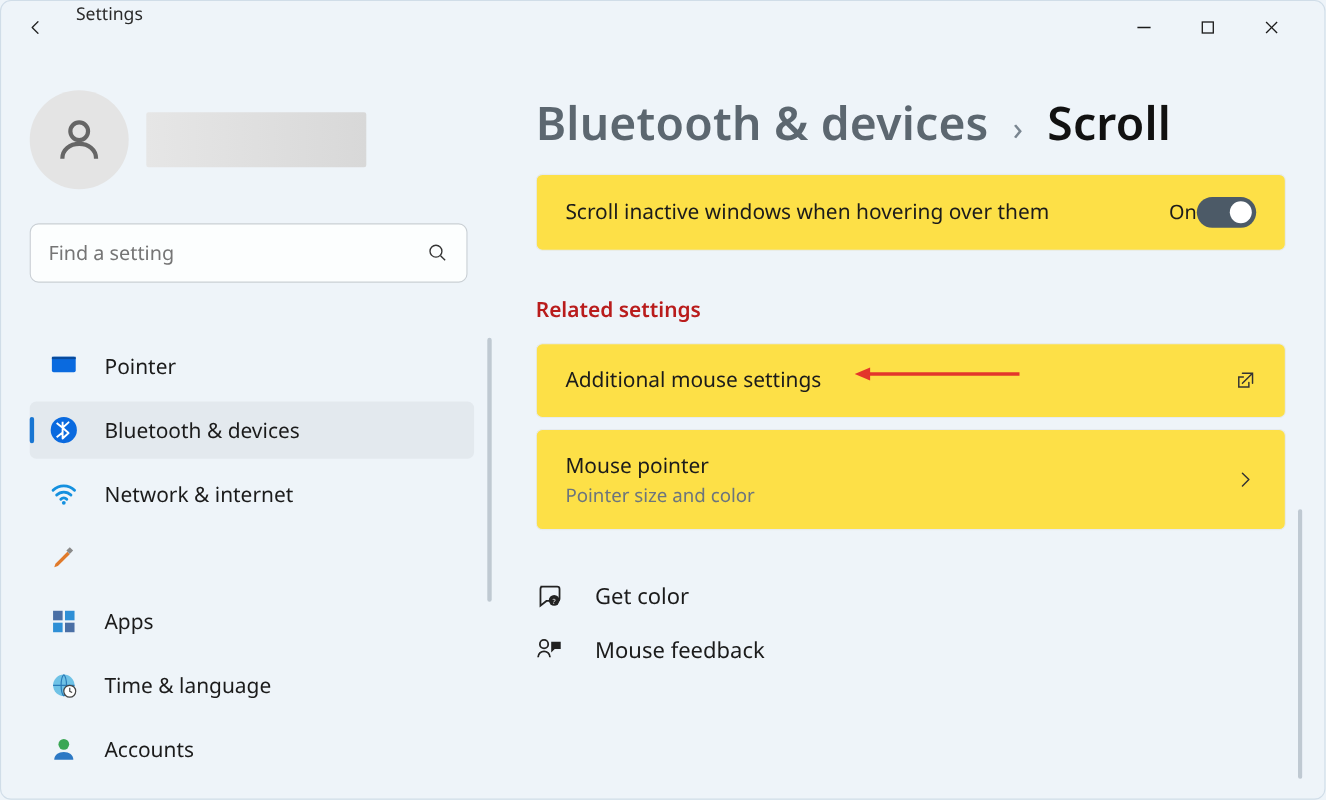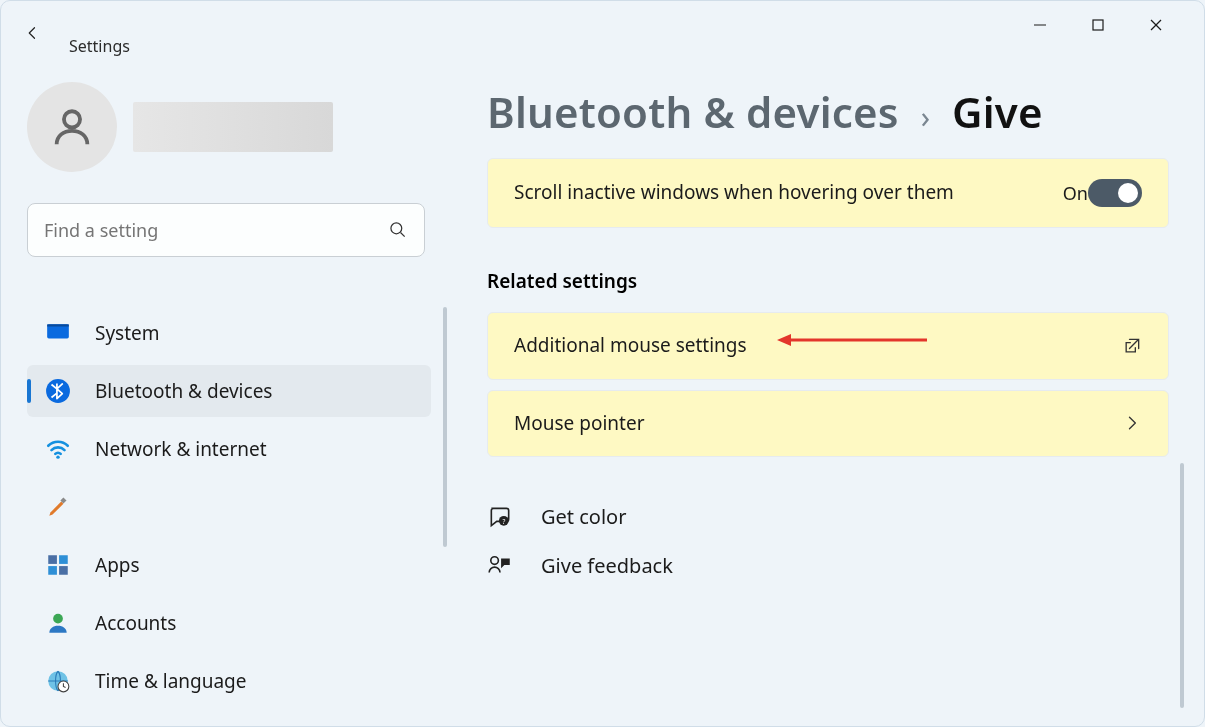--- a/index.html
+++ b/index.html
@@ -1,20 +1,20 @@
 <!DOCTYPE html>
 <html><head>
 <meta charset="utf-8">
 <style>
   * { box-sizing: border-box; margin: 0; padding: 0; font-family: "Segoe UI", "Segoe UI Variable", system-ui, sans-serif; }
   html, body { width: 1205px; height: 727px; overflow: hidden; }
   body { background: #eef4f9; color: #1b1b1b; border-radius: 10px; border: 1px solid #d0dde8; position: relative; }
 
   
-  .titlebar { position: absolute; top: 0; left: 0; right: 16px; height: 56px; display: flex; align-items: flex-end; }
+  .titlebar { position: absolute; top: 0; left: 0; right: 16px; height: 56px; display: flex; align-items: flex-start; }
   .back-btn { width: 48px; height: 48px; display: flex; align-items: center; justify-content: center; margin-left: 8px; border-radius: 6px; cursor: pointer; }
   .back-btn svg { width: 18px; height: 18px; }
   .app-title { font-size: 16px; margin-left: 12px; color: #2b2b2b; }
   .win-controls { position: absolute; right: 6px; top: 4px; display: flex; gap: 6px; }
   .win-btn { width: 52px; height: 40px; display: flex; align-items: center; justify-content: center; cursor: pointer; border-radius: 4px; }
   .win-btn svg { width: 14px; height: 14px; stroke: #1b1b1b; stroke-width: 1.2; fill: none; }
 
   
   .sidebar { position: absolute; left: 26px; top: 80px; width: 400px; bottom: 0; }
   .profile { display: flex; align-items: center; gap: 16px; height: 92px; padding-left: 0px; }
@@ -33,30 +33,30 @@
   .nav-icon { width: 26px; height: 26px; display: flex; align-items: center; justify-content: center; flex-shrink: 0; }
   .nav-scroll-track { position: absolute; left: 416px; top: 0; width: 4px; height: 240px; background: #bfc9d2; border-radius: 2px; }
 
   
   .main { position: absolute; left: 486px; top: 82px; right: 20px; bottom: 0; overflow: hidden; }
   .breadcrumb { display: flex; align-items: baseline; gap: 22px; margin-bottom: 18px; }
   .bc-parent { font-size: 42px; font-weight: 600; color: #5c6770; cursor: pointer; letter-spacing: 0.2px; }
   .bc-sep { font-size: 30px; color: #7a8691; font-weight: 400; }
   .bc-current { font-size: 42px; font-weight: 600; color: #111; letter-spacing: 0.2px; }
 
-  .card { background: #fef9c3; border: 1px solid #e6ebef; border-radius: 6px; width: 682px; padding: 20px 26px; display: flex; align-items: center; justify-content: space-between; }
+  .card { background: #fde047; border: 1px solid #e6ebef; border-radius: 6px; width: 682px; padding: 20px 26px; display: flex; align-items: center; justify-content: space-between; }
   .card .text { flex: 1; padding-right: 20px; }
   .card .title { font-size: 19px; color: #1b1b1b; line-height: 1.35; }
   .card .subtitle { font-size: 17px; color: #6c757d; margin-top: 2px; }
   .card .right { display: flex; align-items: center; }
   .state-label { font-size: 18px; color: #1b1b1b; }
   .toggle { width: 54px; height: 28px; background: #4c5a67; border-radius: 14px; position: relative; cursor: pointer; }
   .toggle .knob { position: absolute; right: 4px; top: 4px; width: 20px; height: 20px; background: #fff; border-radius: 50%; }
 
-  .section-heading { font-size: 19px; font-weight: 600; color: #000000; margin-top: 40px; margin-bottom: 18px; }
+  .section-heading { font-size: 19px; font-weight: 600; color: #b91c1c; margin-top: 40px; margin-bottom: 18px; }
 
   .ext-icon, .chevron-icon { width: 20px; height: 20px; }
   .red-arrow { position: absolute; width: 150px; height: 16px; pointer-events: none; }
 
   .help-links { margin-top: 46px; display: flex; flex-direction: column; gap: 22px; }
   .help-link { display: flex; align-items: center; gap: 28px; font-size: 20px; color: #1b1b1b; cursor: pointer; }
   .help-link .help-icon { width: 26px; height: 26px; }
 
   .main-scroll-track { position: absolute; right: 0px; top: 380px; width: 4px; height: 245px; background: #bfc9d2; border-radius: 2px; }
 </style>
@@ -110,21 +110,21 @@
   </div>
 
   <div class="nav">
     <div class="nav-item">
       <span class="nav-icon">
         <svg viewBox="0 0 24 24">
             <rect x="2" y="4" width="20" height="13" rx="1.5" fill="#0a6adf"></rect>
             <rect x="2" y="4" width="20" height="2" fill="#084a9c"></rect>
           </svg>
       </span>
-      <span>System</span>
+      <span>Pointer</span>
     </div>
     <div class="nav-item active">
       <span class="nav-icon">
         <svg viewBox="0 0 24 24">
             <circle cx="12" cy="12" r="11" fill="#0a6adf"></circle>
             <path d="M11 5v14l5-4.5L11 10l5-4.5L11 10 6 6m0 12l5-4" stroke="#fff" stroke-width="1.6" fill="none" stroke-linejoin="round"></path>
           </svg>
       </span>
       <span>Bluetooth &amp; devices</span>
     </div>
@@ -152,46 +152,46 @@
             <rect x="13" y="3" width="8" height="8" fill="#2e8fd6"></rect>
             <rect x="3" y="13" width="8" height="8" fill="#2e8fd6"></rect>
             <rect x="13" y="13" width="8" height="8" fill="#4a6fa5"></rect>
           </svg>
       </span>
       <span>Apps</span>
     </div>
     <div class="nav-item">
       <span class="nav-icon">
         <svg viewBox="0 0 24 24">
-            <circle cx="12" cy="8" r="4.5" fill="#3ba755"></circle>
-            <path d="M4 21c0-4 3.5-6.5 8-6.5s8 2.5 8 6.5" fill="#2c78c4"></path>
-          </svg>
-      </span>
-      <span>Accounts</span>
-    </div>
-    <div class="nav-item">
-      <span class="nav-icon">
-        <svg viewBox="0 0 24 24">
             <circle cx="12" cy="12" r="9" fill="#6fc2e6"></circle>
             <path d="M3 12h18M12 3c3 3 3 15 0 18M12 3c-3 3-3 15 0 18" stroke="#2a7bb8" stroke-width="1" fill="none"></path>
             <circle cx="17" cy="17" r="5" fill="#fff" stroke="#444" stroke-width="1"></circle>
             <path d="M17 14v3l2 1" stroke="#444" stroke-width="1" fill="none"></path>
           </svg>
       </span>
       <span>Time &amp; language</span>
     </div>
+    <div class="nav-item">
+      <span class="nav-icon">
+        <svg viewBox="0 0 24 24">
+            <circle cx="12" cy="8" r="4.5" fill="#3ba755"></circle>
+            <path d="M4 21c0-4 3.5-6.5 8-6.5s8 2.5 8 6.5" fill="#2c78c4"></path>
+          </svg>
+      </span>
+      <span>Accounts</span>
+    </div>
     <div class="nav-scroll-track"></div>
   </div>
 </div>
 
 <div class="main">
   <div class="breadcrumb">
     <span class="bc-parent">Bluetooth &amp; devices</span>
     <span class="bc-sep">›</span>
-    <span class="bc-current">Give</span>
+    <span class="bc-current">Scroll</span>
   </div>
 
   <div class="card">
     <div class="text">
       <div class="title">Scroll inactive windows when hovering over them</div>
     </div>
     <div class="right">
       <span class="state-label">On</span>
       <div class="toggle">
           <div class="knob"></div>
@@ -215,20 +215,21 @@
     </div>
 
     <svg class="red-arrow" style="left:290px; top:20px;" viewBox="0 0 150 16">
       <line x1="150" y1="8" x2="10" y2="8" stroke="#e3362b" stroke-width="3"></line>
       <polygon points="0,8 14,2 14,14" fill="#e3362b"></polygon>
     </svg>
 
     <div class="card" style="margin-top:10px;justify-content:space-between;">
       <div class="text">
         <div class="title">Mouse pointer</div>
+        <div class="subtitle">Pointer size and color</div>
       </div>
       <div class="right">
         <svg class="chevron-icon" viewBox="0 0 24 24">
             <path d="M9 5l7 7-7 7" stroke="#333" stroke-width="1.6" fill="none" stroke-linecap="round" stroke-linejoin="round"></path>
           </svg>
       </div>
     </div>
   </div>
 
   <div class="help-links">
@@ -239,18 +240,18 @@
           <text x="15.5" y="18.5" text-anchor="middle" font-size="6" fill="#fff">?</text>
         </svg>
       <span>Get color</span>
     </div>
     <div class="help-link">
       <svg class="help-icon" viewBox="0 0 24 24">
           <circle cx="7" cy="7" r="3.5" stroke="#222" stroke-width="1.5" fill="none"></circle>
           <path d="M2 18c0-3 2.5-5 5-5s5 2 5 5" stroke="#222" stroke-width="1.5" fill="none"></path>
           <path d="M13 5h8v6h-5l-3 3V5z" fill="#222"></path>
         </svg>
-      <span>Give feedback</span>
+      <span>Mouse feedback</span>
     </div>
   </div>
 
   <div class="main-scroll-track"></div>
 </div>
 
 </body></html>

